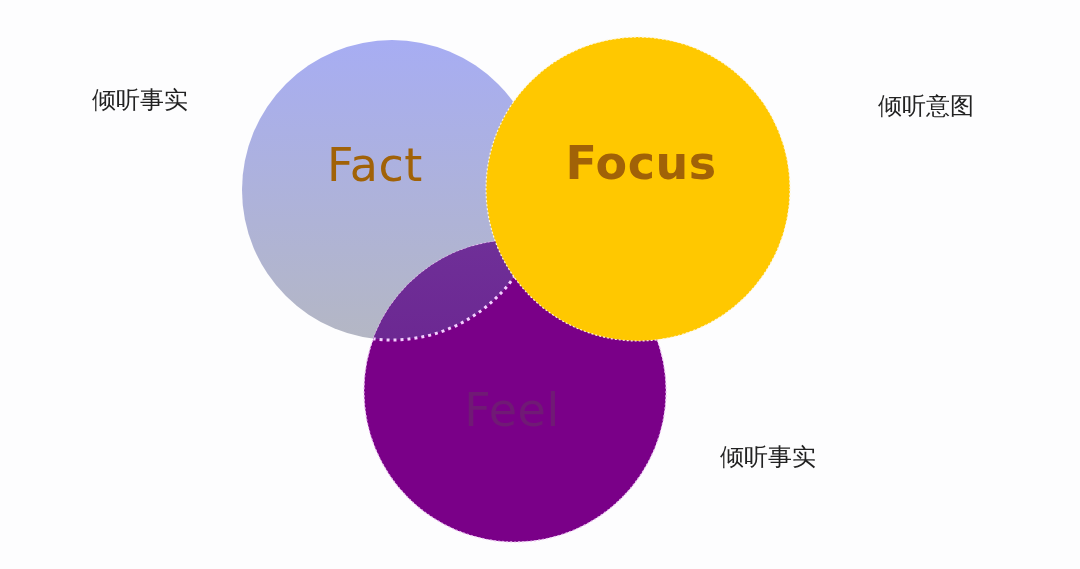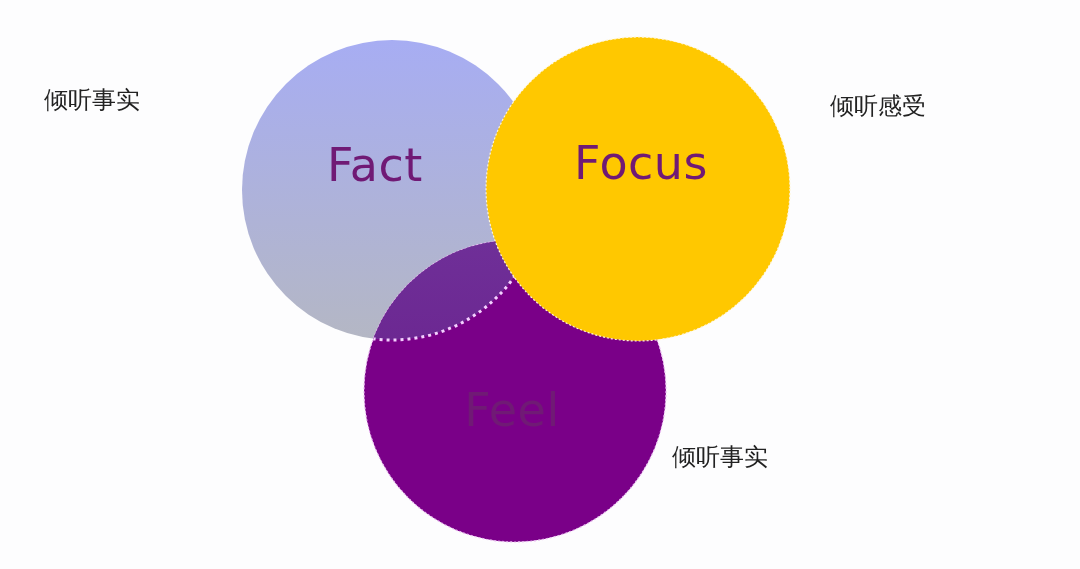--- a/index.html
+++ b/index.html
@@ -7,33 +7,33 @@
     width: 1080px; height: 569px; overflow: hidden;
     background: #fdfdfe;
     position: relative;
     font-family: "DejaVu Sans", "Liberation Sans", sans-serif;
   }
   #venn { position: absolute; left: 0; top: 0; }
   .circle-label {
     position: absolute;
     font-family: "DejaVu Sans", "Liberation Sans", sans-serif;
     font-size: 46px;
-    color: #701a75;
+    color: #a16207;
     white-space: nowrap;
     transform: translate(-50%, -50%);
     letter-spacing: 0.5px;
   }
   .note {
     position: absolute;
     font-size: 24px;
     line-height: 35px;
     color: #222222;
     white-space: nowrap;
   }
-  .note div { display: block; }
+  .note div { display: block; margin-left: 48px; }
 </style>
 </head>
 <body>
 
 <svg id="venn" width="1080" height="569" viewBox="0 0 1080 569" xmlns="http://www.w3.org/2000/svg">
   <defs>
     <linearGradient id="factGrad" x1="0" y1="0" x2="0" y2="1">
       <stop offset="0" stop-color="#a7adf3"></stop>
       <stop offset="1" stop-color="#b4b7c4"></stop>
     </linearGradient>
@@ -58,26 +58,26 @@
     <clipPath id="clipFeel">
         <circle cx="515" cy="391" r="151"></circle>
       </clipPath>
     <circle cx="392" cy="190" r="150" fill="none" stroke="#f4d0ff" stroke-width="3" stroke-dasharray="3 4" clip-path="url(#clipFeel)"></circle>
   </g>
 
   <circle cx="638" cy="189" r="152" fill="#ffc800" stroke="#fff6d8" stroke-width="1.2" stroke-dasharray="2 2"></circle>
 </svg>
 
 <div class="circle-label" style="left:375px; top:165px;">Fact</div>
-<div class="circle-label" style="left:641px; top:163px;">Focus</div>
+<div class="circle-label" style="left:641px; top:163px;font-weight:bold;">Focus</div>
 <div class="circle-label" style="left:512px; top:410px; color:#701a75;">Feel</div>
 
 <div class="note" style="left:44px; top:83px;">
   <div>倾听事实</div>
 </div>
 
 <div class="note" style="left:830px; top:89px;">
-  <div>倾听感受</div>
+  <div>倾听意图</div>
 </div>
 
 <div class="note" style="left:672px; top:440px;">
   <div>倾听事实</div>
 </div>
 
 </body></html>

